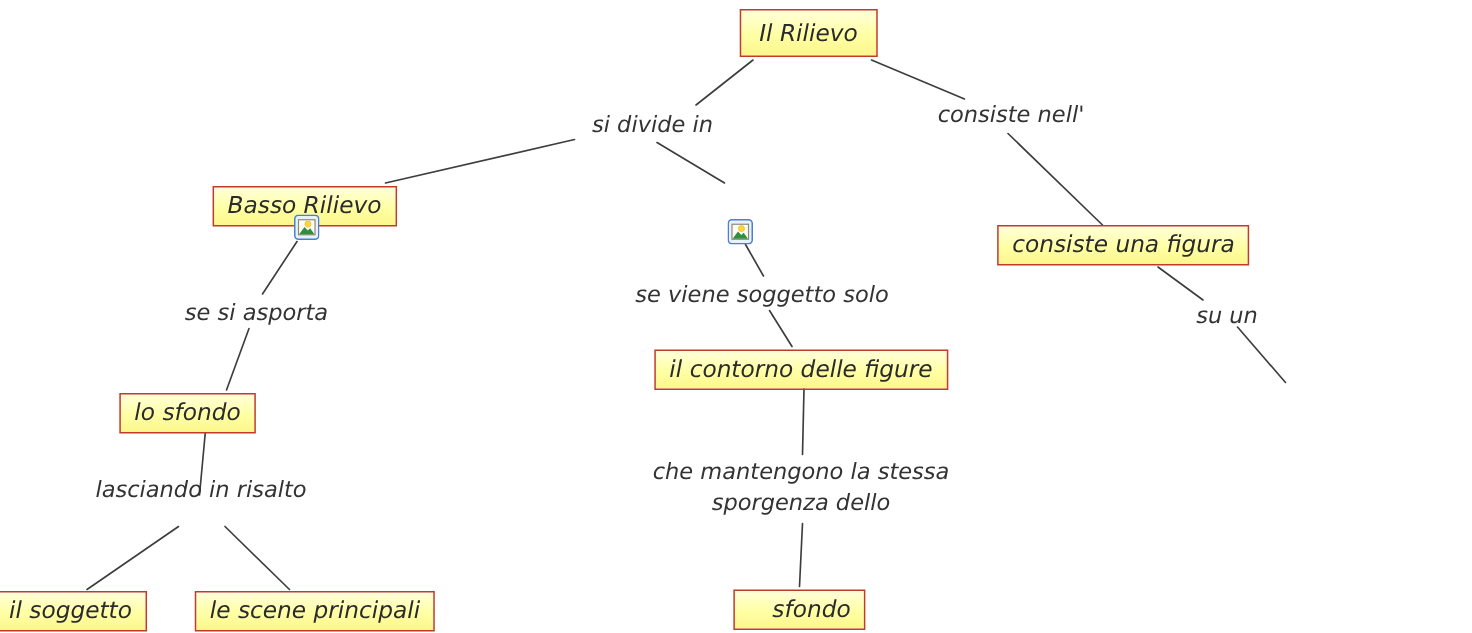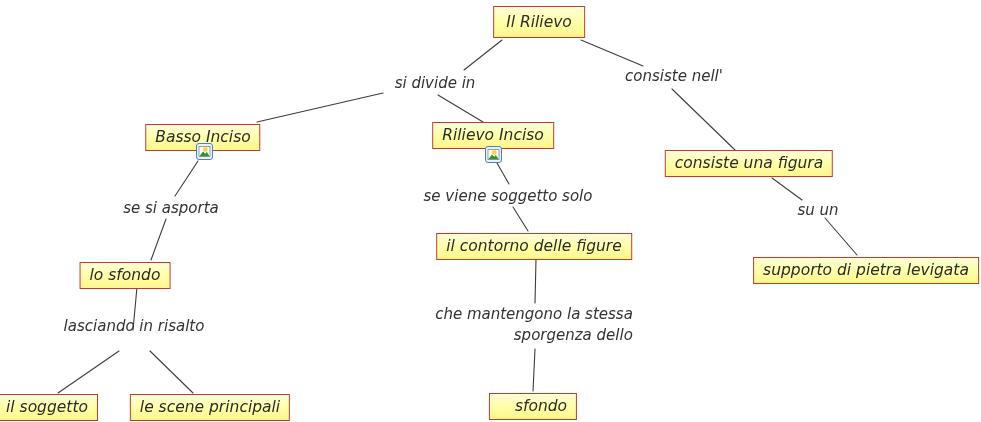--- a/index.html
+++ b/index.html
@@ -25,21 +25,21 @@
     box-sizing:border-box;
     text-align:center;
   }
   .link-label{
     position:absolute;
     transform:translateX(-50%);
     font-size:15px;
     font-style:italic;
     color:#333333;
     white-space:pre-line;
-    text-align:right;
+    text-align:center;
     line-height:1.4;
   }
   .res-icon{position:absolute;width:17px;height:17px;display:block;cursor:pointer;}
 </style>
 </head>
 <body>
 
 <div class="canvas">
 
   <svg class="edges" viewBox="0 0 981 422">
@@ -56,31 +56,29 @@
     <line x1="119" y1="351" x2="58" y2="393"></line>
     <line x1="150" y1="351" x2="193" y2="393"></line>
     <line x1="497" y1="163" x2="509" y2="184"></line>
     <line x1="513" y1="207" x2="528" y2="231"></line>
     <line x1="536" y1="259" x2="535" y2="303"></line>
     <line x1="535" y1="349" x2="533" y2="391"></line>
   </svg>
 
   <div class="node" style="left:539px;top:6px;padding:6px 12px;">Il Rilievo</div>
 
-  <div class="node" style="left:203px;top:124px;">Basso Inciso</div>
+  <div class="node" style="left:203px;top:124px;">Basso Rilievo</div>
 
-  <div class="node" style="left:493px;top:122px;">Rilievo Inciso</div>
 
   <div class="node" style="left:749px;top:150px;">consiste una figura</div>
 
   <div class="node" style="left:125px;top:262px;">lo sfondo</div>
 
   <div class="node" style="left:534px;top:233px;">il contorno delle figure</div>
 
-  <div class="node" style="left:866px;top:257px;">supporto di pietra levigata</div>
 
   <div class="node" style="left:47px;top:394px;">il soggetto</div>
 
   <div class="node" style="left:210px;top:394px;">le scene principali</div>
 
   <div class="node" style="left:533px;top:393px;padding-left:25px;">sfondo</div>
 
   <div class="link-label" style="left:435px;top:73px;">si divide in</div>
 
   <div class="link-label" style="left:674px;top:66px;">consiste nell'</div>

